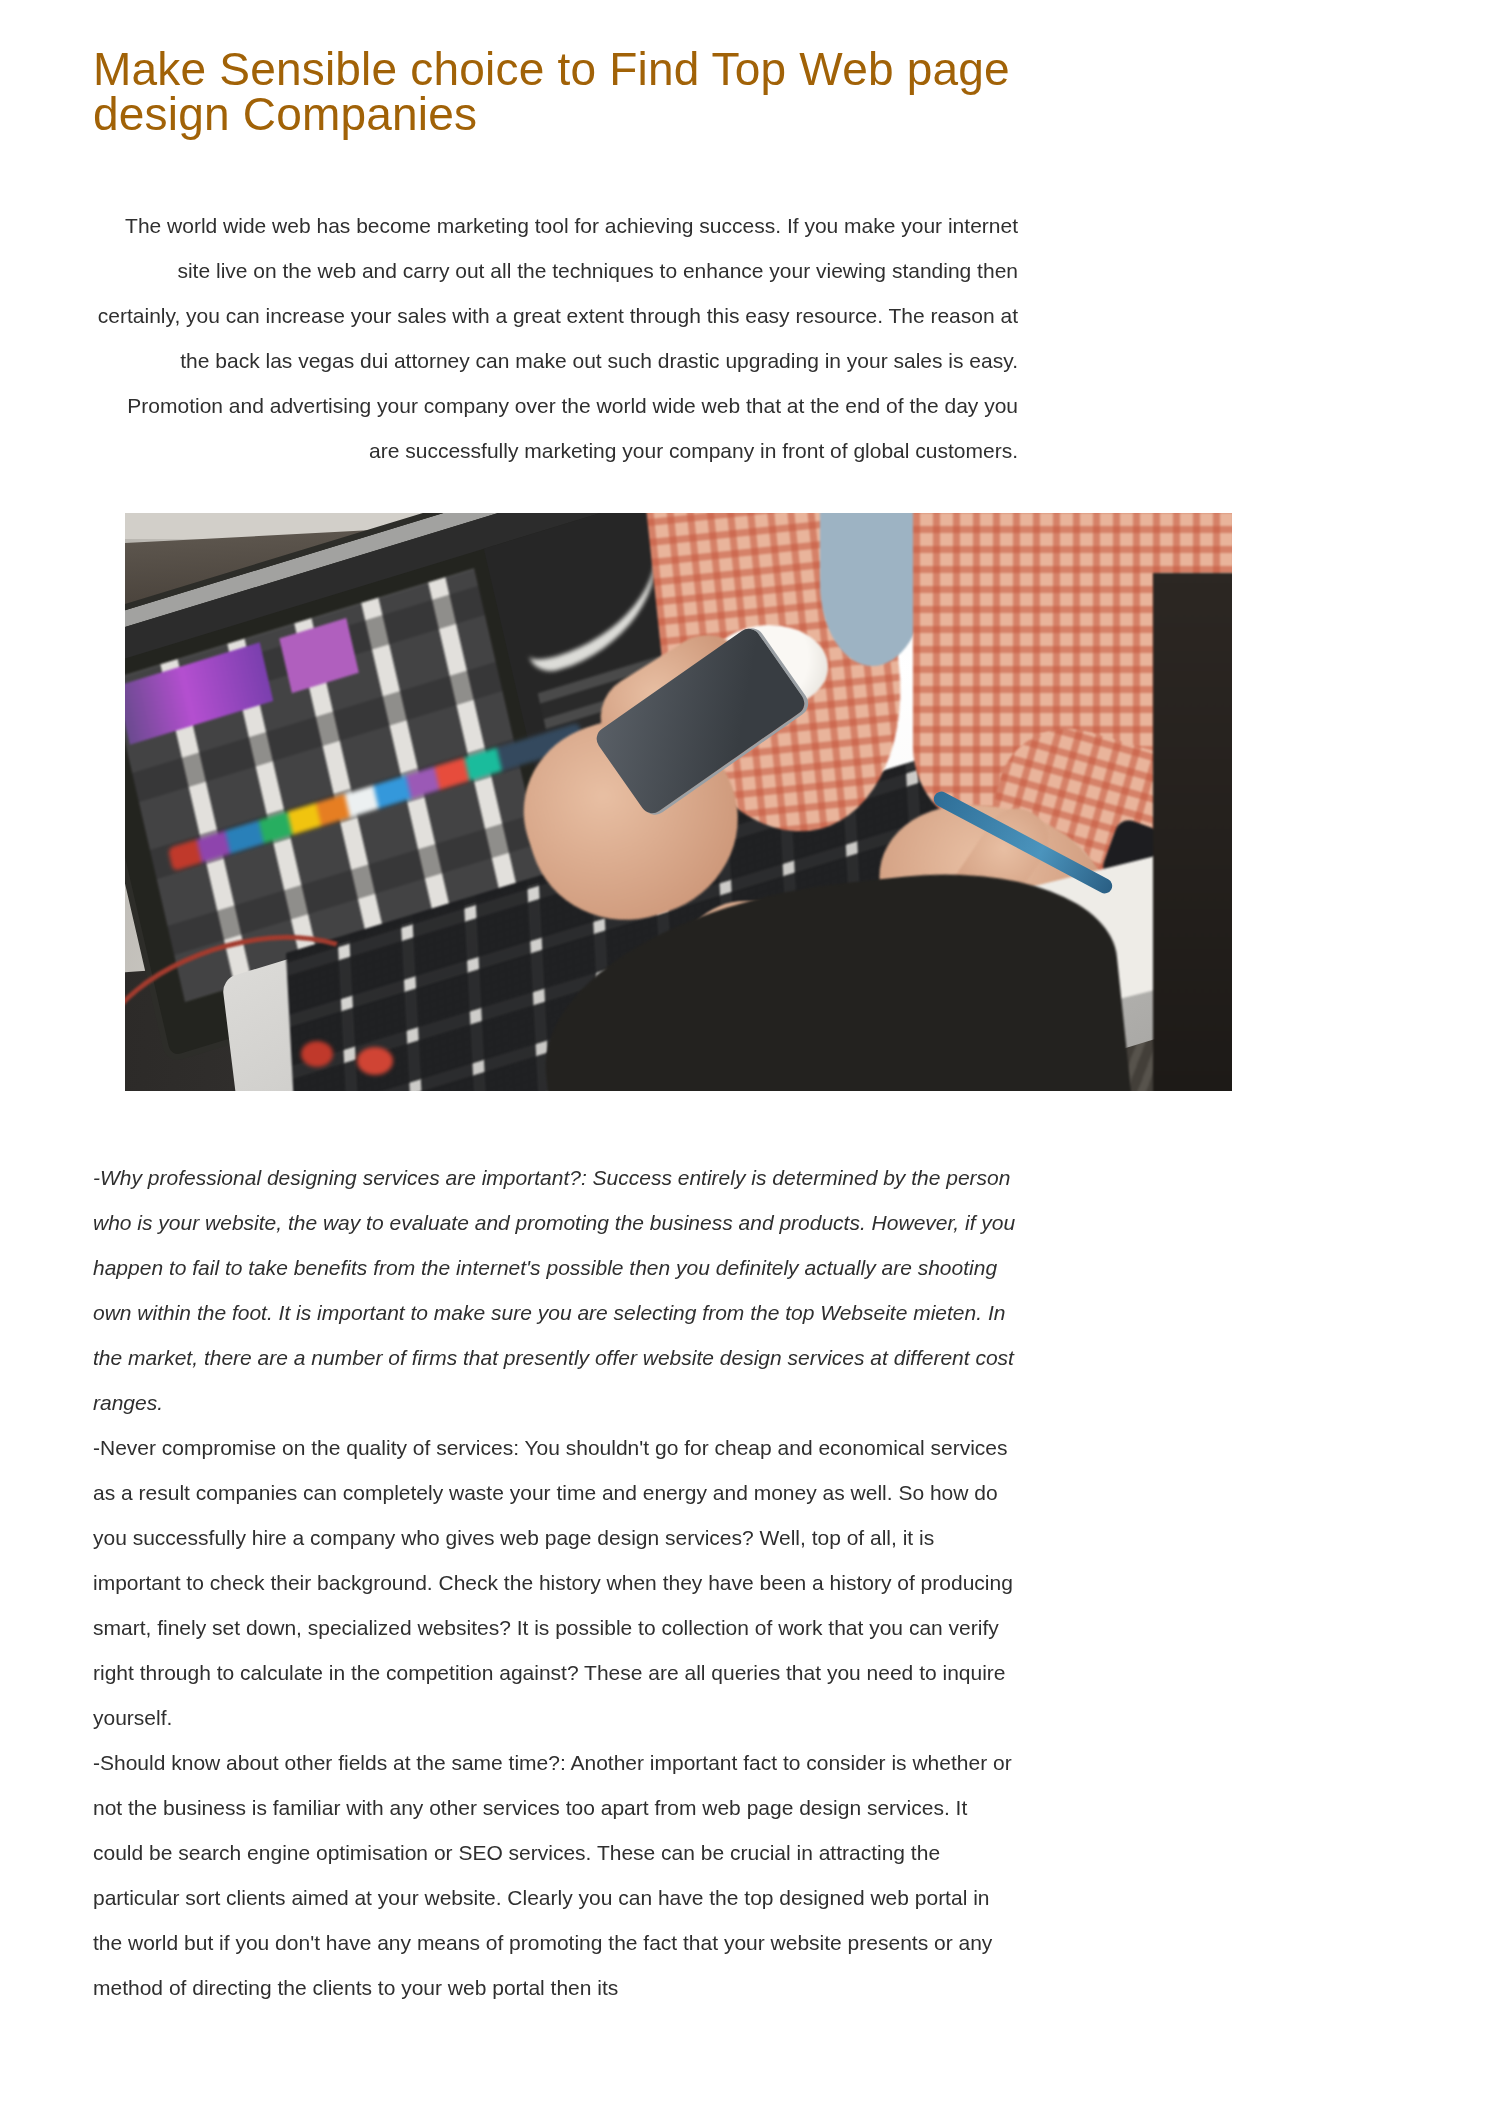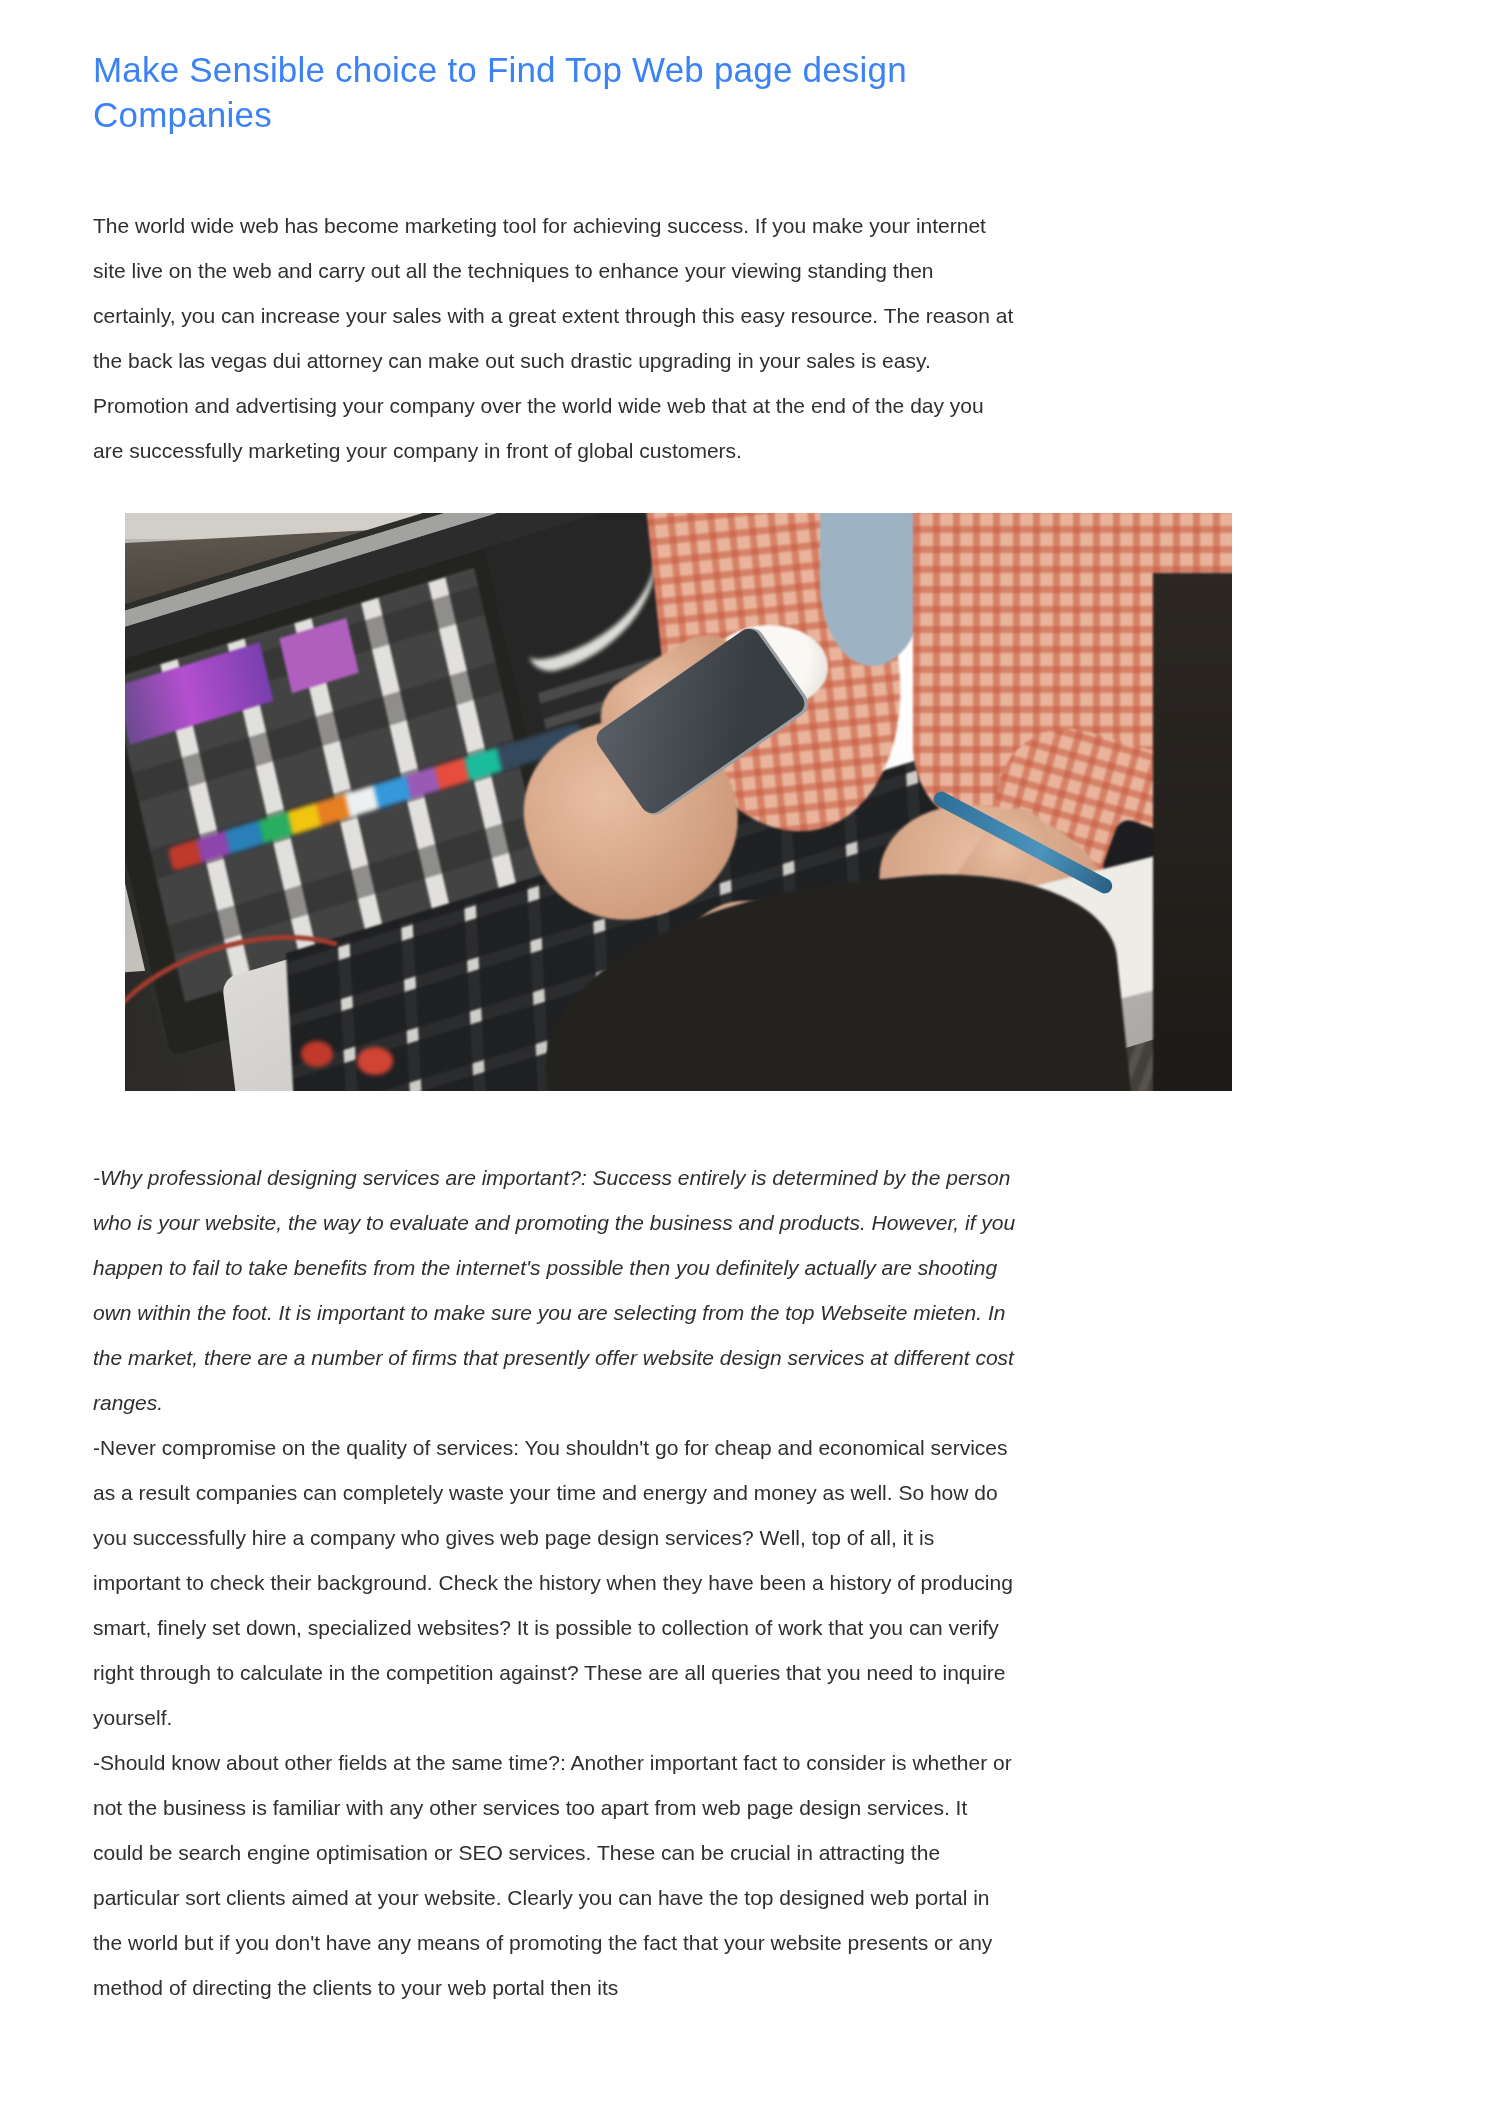--- a/index.html
+++ b/index.html
@@ -17,33 +17,33 @@
     overflow:hidden;
   }
   .content{
     position:absolute;
     left:93px;
     top:47px;
     width:925px;
   }
   h1.title{
     margin:0;
-    font-size:35px;
+    font-size:46px;
     line-height:45px;
     font-weight:400;
-    color:#3b82f6;
+    color:#a16207;
     letter-spacing:.2px;
   }
   p.body-text{
     margin:0;
     font-size:21px;
     line-height:45px;
     color:#2f2f2f;
   }
-  p.intro{ margin-top:66px; }
+  p.intro{ margin-top:66px;text-align:right; }
   p.first-point{ margin-top:64px;font-style:italic; }
 
   
   figure.photo{
     position:relative;
     margin:40px 0 0 32px;
     width:1107px;
     height:578px;
     overflow:hidden;
     background:linear-gradient(100deg,#b9b6b0 0%,#d9d7d2 22%,#eceae6 48%,#e2dfda 75%,#cfccc6 100%);

